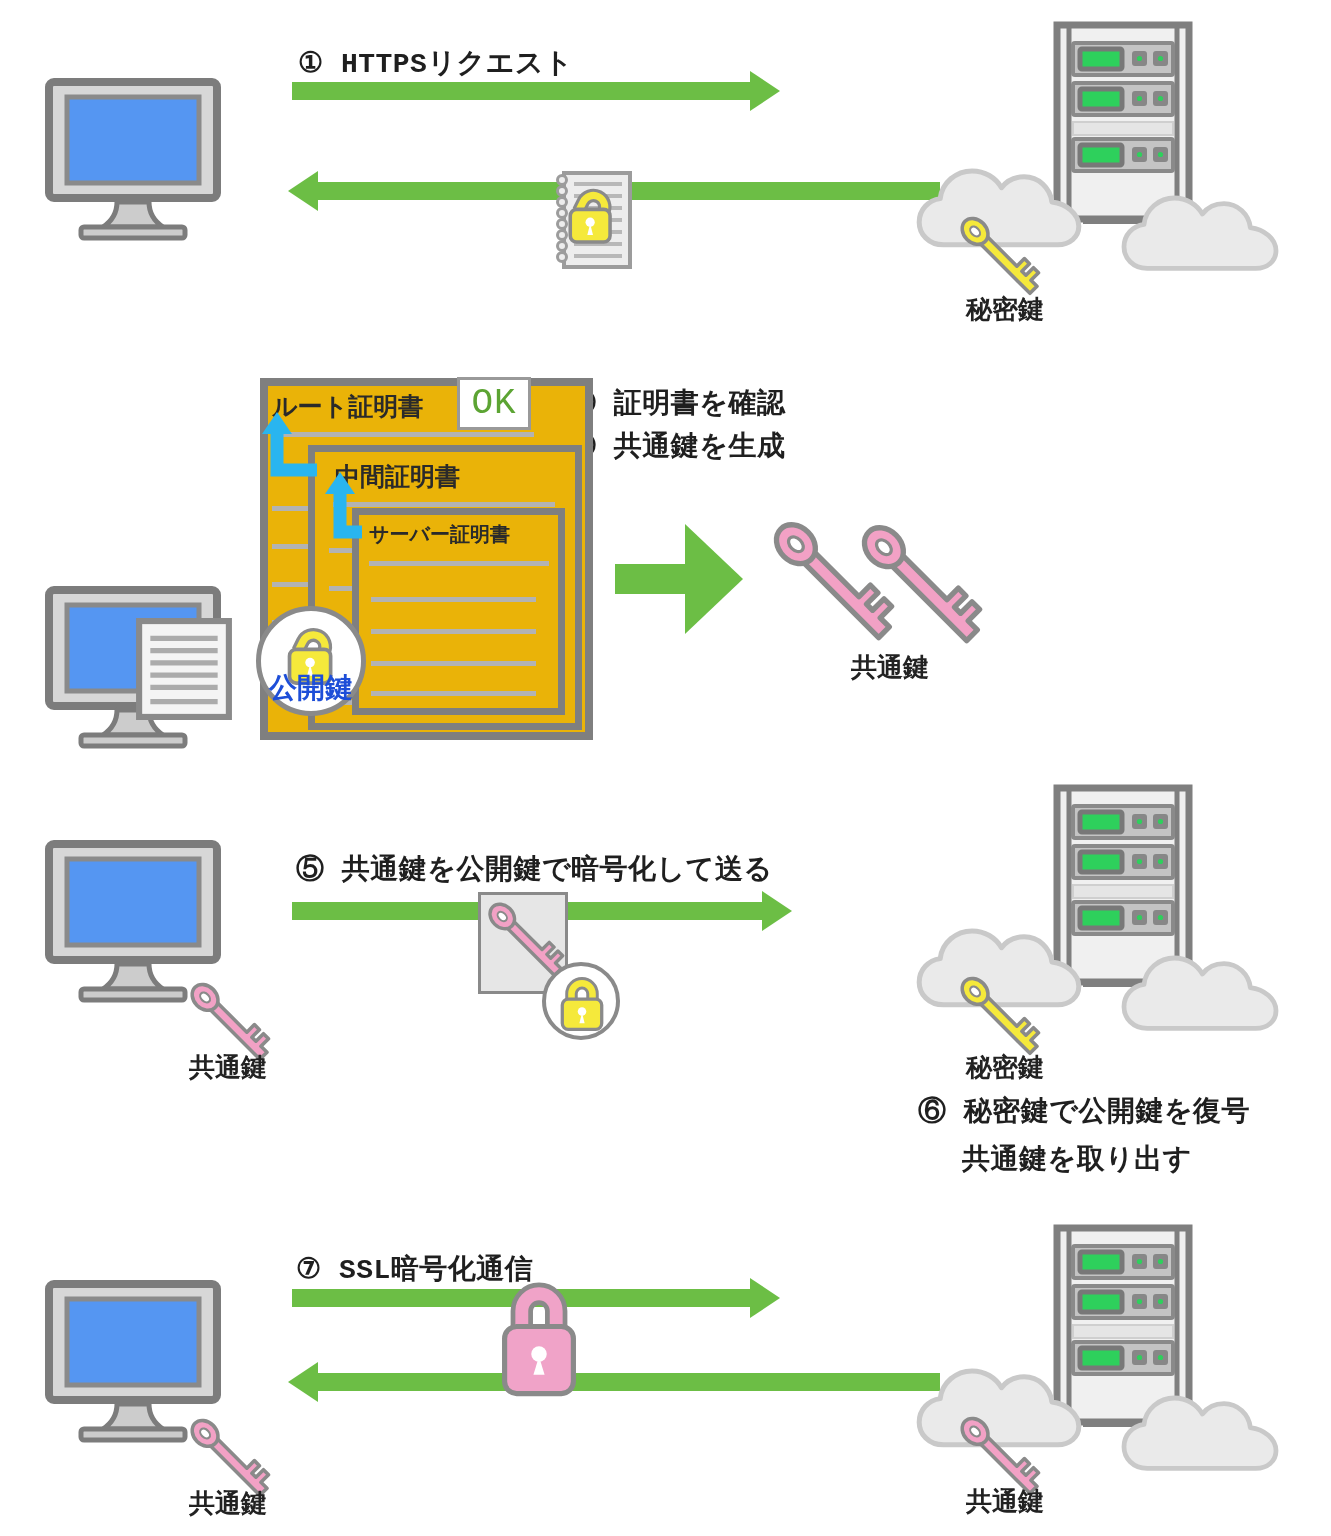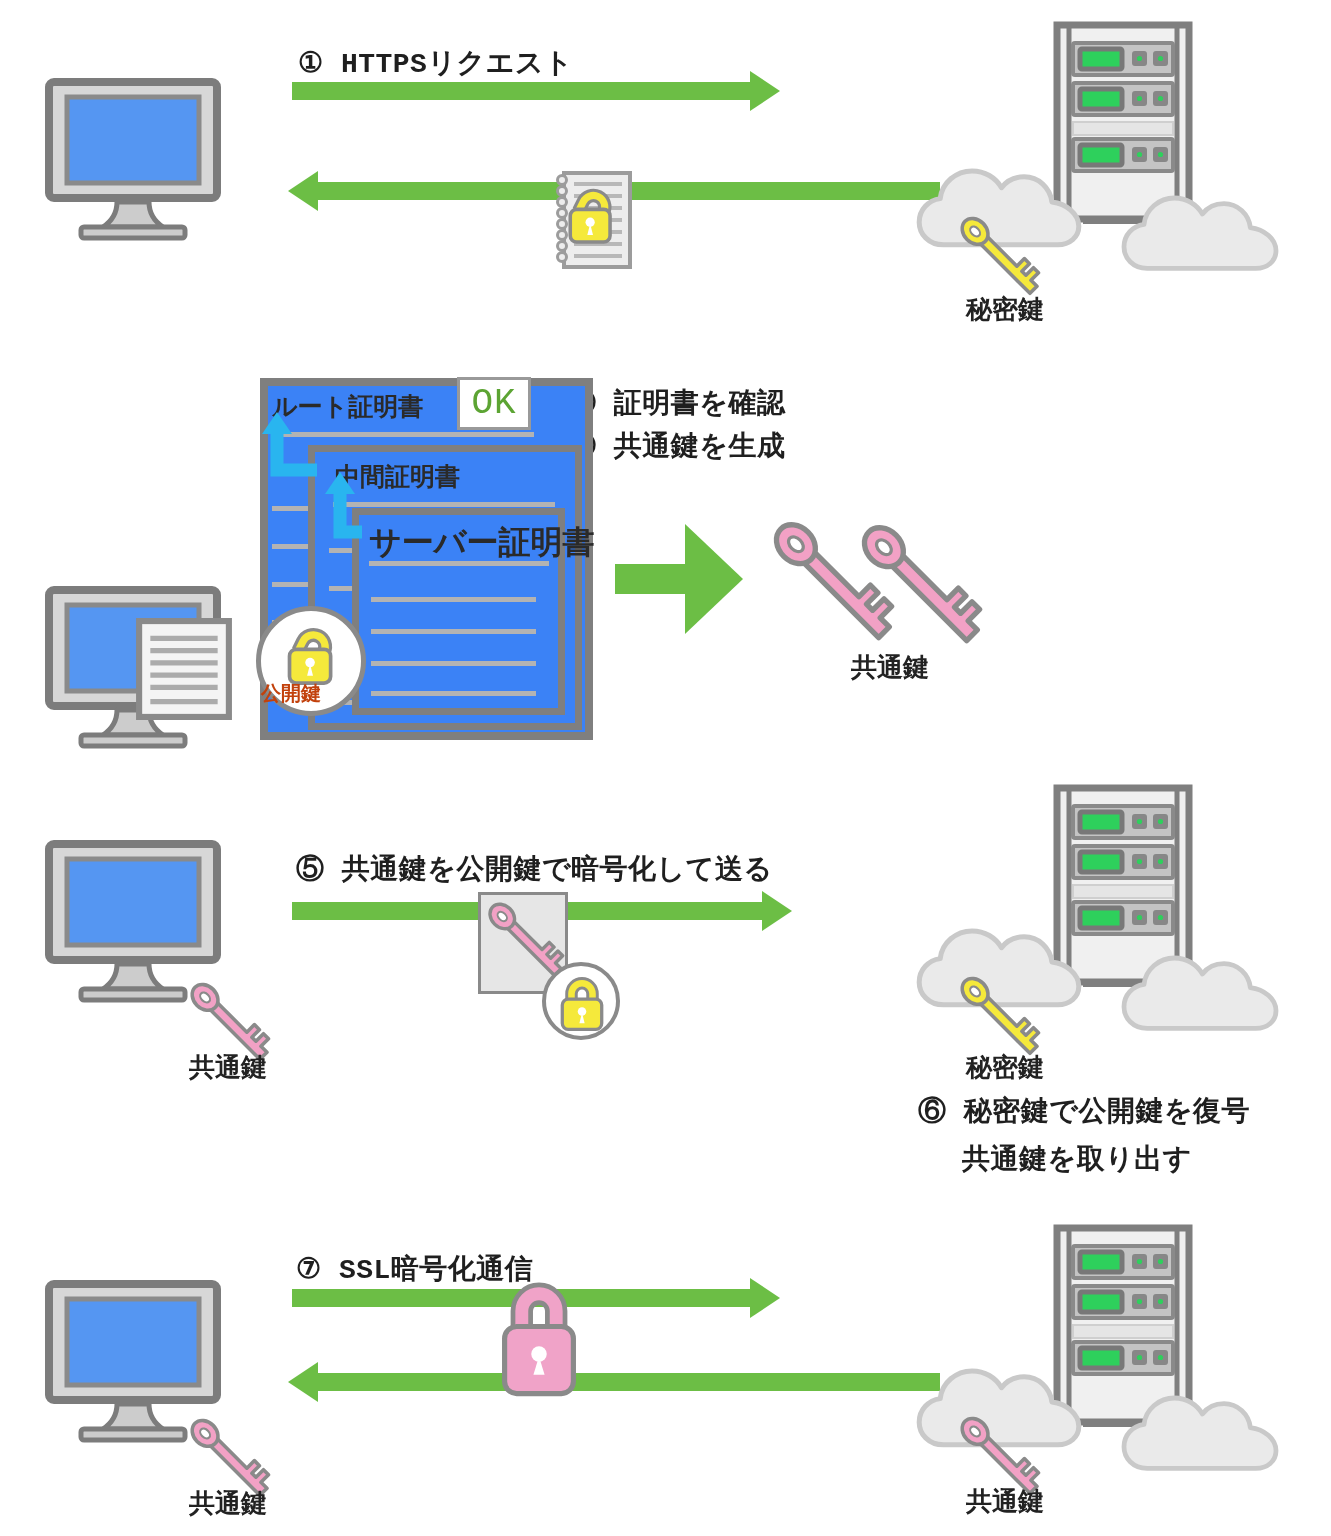--- a/index.html
+++ b/index.html
@@ -17,29 +17,29 @@
   .harrow.right::after{content:"";position:absolute;right:-30px;top:50%;transform:translateY(-50%);
     width:0;height:0;border-left:30px solid #6CBE45;border-top:20px solid transparent;border-bottom:20px solid transparent;}
   .harrow.left::before{content:"";position:absolute;left:-30px;top:50%;transform:translateY(-50%);
     width:0;height:0;border-right:30px solid #6CBE45;border-top:20px solid transparent;border-bottom:20px solid transparent;}
   
   .big-arrow{position:absolute;left:615px;top:524px;width:130px;height:110px;}
   .big-arrow .shaft{position:absolute;left:0;top:40px;width:70px;height:30px;background:#6CBE45;}
   .big-arrow .head{position:absolute;left:70px;top:0;width:0;height:0;
     border-left:58px solid #6CBE45;border-top:55px solid transparent;border-bottom:55px solid transparent;}
   
-  .cert{position:absolute;box-sizing:border-box;background:#3b82f6;border:8px solid #7F7F7F;}
+  .cert{position:absolute;box-sizing:border-box;background:#eab308;border:8px solid #7F7F7F;}
   .cert.mid{border-width:7px;}
   .cert.inner{border-width:7px;}
   .cline{position:absolute;background:#B3B3B3;height:5px;}
   .ok-badge{position:absolute;left:457px;top:364px;width:68px;height:47px;background:#ffffff;border:3px solid #999999;
     display:flex;align-items:center;justify-content:center;font-size:36px;color:#5CA433;z-index:6;letter-spacing:1px;margin-top:13px;}
   .pk-circle{position:absolute;left:256px;top:606px;width:110px;height:110px;border-radius:50%;
     background:#ffffff;border:5px solid #8A8A8A;z-index:7;box-sizing:border-box;}
-  .pk-circle .lbl{position:absolute;left:0;right:0;bottom:4px;font-size:20px;font-weight:700;color:#c2410c;}
+  .pk-circle .lbl{position:absolute;left:0;right:0;bottom:4px;text-align:center;font-size:28px;font-weight:700;color:#1d4ed8;}
   .circle-lock{position:absolute;border-radius:50%;background:#ffffff;border:4px solid #8A8A8A;box-sizing:border-box;z-index:5;}
   .gray-box{position:absolute;left:478px;top:892px;width:90px;height:102px;background:#E6E6E6;border:3px solid #8A8A8A;box-sizing:border-box;z-index:2;}
   
   .kc-pink{--kc:#F2A1C5;}
   .kc-yellow{--kc:#F5E93B;}
   .lc-yellow{--lc:#F5E93B;}
   svg{overflow:visible;}
 </style>
 </head>
 <body>
@@ -186,21 +186,21 @@
   <div class="cert mid" style="left:308px;top:445px;width:274px;height:285px;z-index:2">
     <div class="cert-title" style="left:20px;top:8px">中間証明書</div>
     <div class="cline" style="left:18px;top:50px;width:222px"></div>
     <div class="cline" style="left:14px;top:96px;width:26px"></div>
     <div class="cline" style="left:14px;top:134px;width:26px"></div>
     <div class="cline" style="left:14px;top:172px;width:26px"></div>
     <div class="cline" style="left:14px;top:210px;width:26px"></div>
     <div class="cline" style="left:14px;top:248px;width:26px"></div>
 
     <div class="cert inner" style="left:37px;top:56px;width:213px;height:207px">
-      <div class="cert-title" style="left:10px;top:6px;font-size:32px">サーバー証明書</div>
+      <div class="cert-title" style="left:10px;top:6px;font-size:20px">サーバー証明書</div>
       <div class="cline" style="left:10px;top:46px;width:180px"></div>
       <div class="cline" style="left:12px;top:82px;width:165px"></div>
       <div class="cline" style="left:12px;top:114px;width:165px"></div>
       <div class="cline" style="left:12px;top:146px;width:165px"></div>
       <div class="cline" style="left:12px;top:176px;width:165px"></div>
     </div>
   </div>
 
   <div class="ok-badge">OK</div>
 

